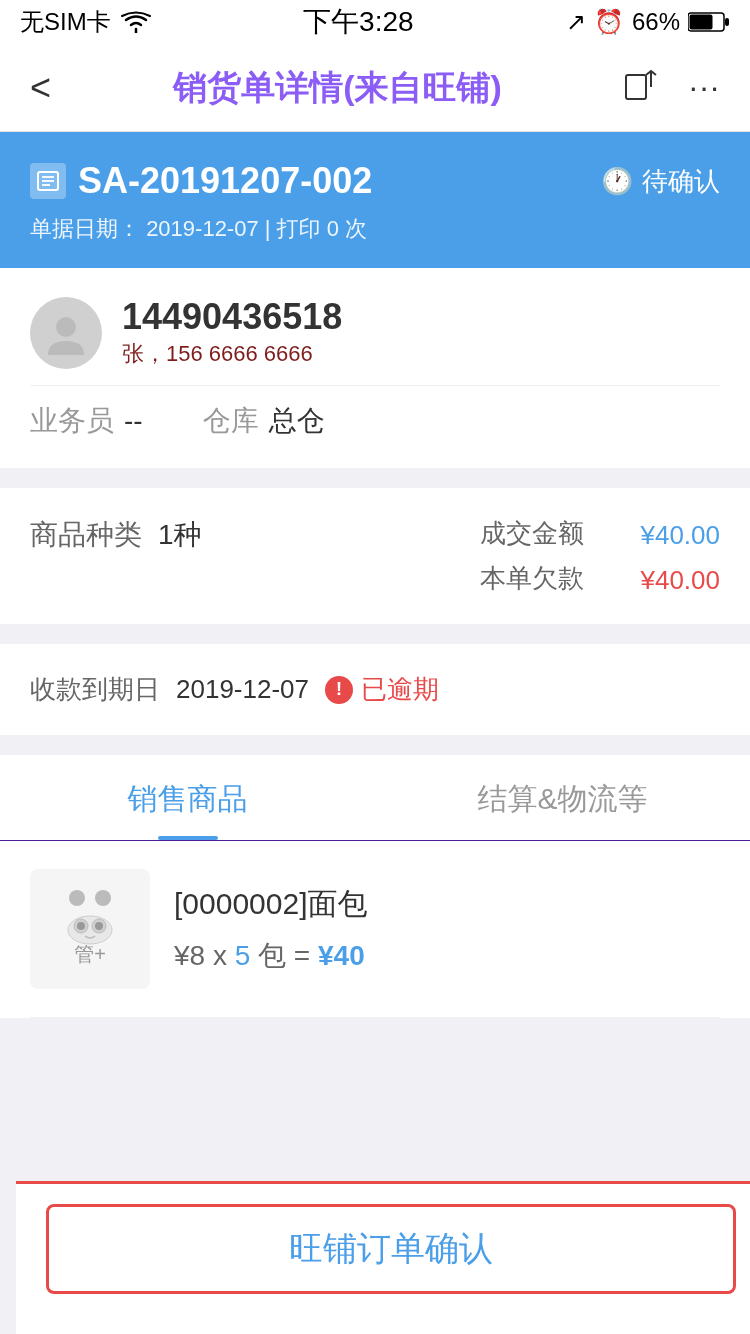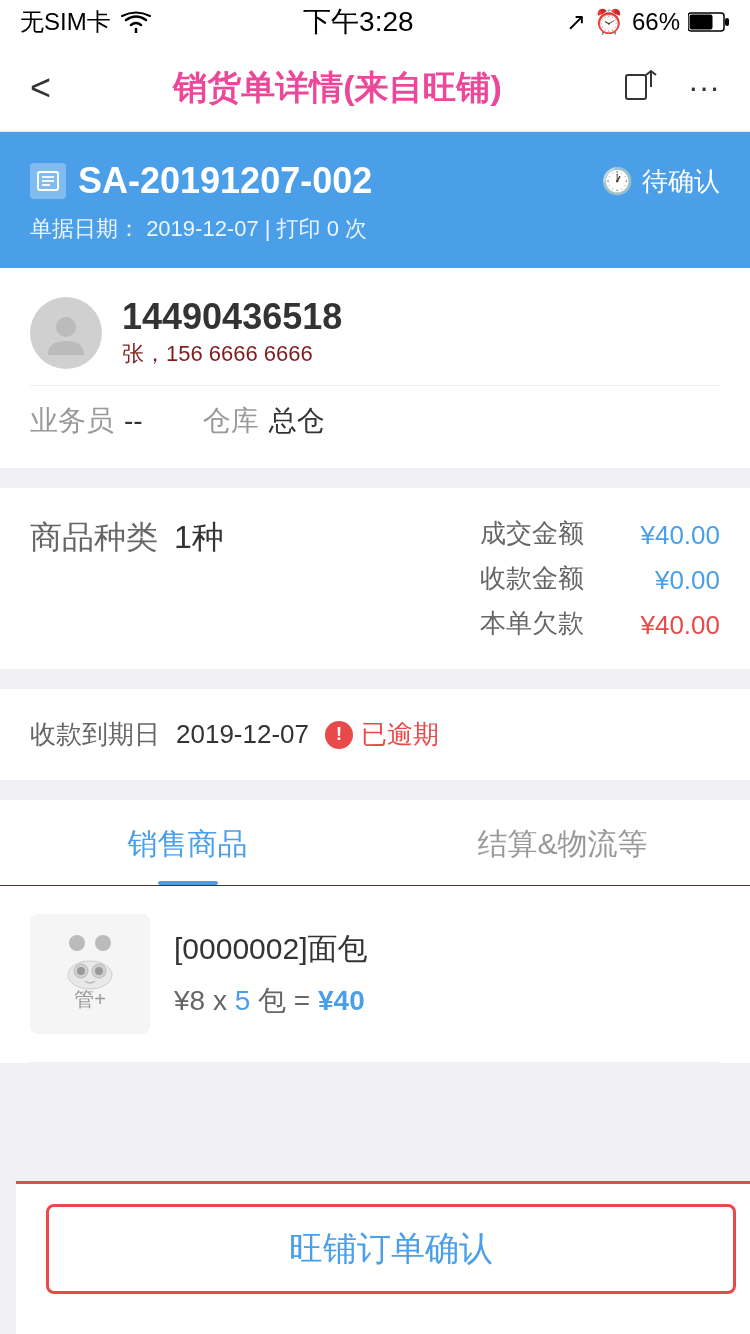--- a/index.html
+++ b/index.html
@@ -34,21 +34,21 @@
       background: #fff;
       display: flex;
       align-items: center;
       justify-content: space-between;
       padding: 0 30px;
       border-bottom: 1px solid #e5e5e5;
     }
     .nav-title {
       font-size: 34px;
       font-weight: 600;
-      color: #ec4899;
+      color: #8b5cf6;
     }
     .nav-back {
       font-size: 36px;
       color: #333;
       cursor: pointer;
     }
     .nav-actions { display: flex; align-items: center; gap: 30px; }
     .nav-icon { font-size: 32px; color: #333; cursor: pointer; }
 
     
@@ -152,21 +152,21 @@
       padding: 28px 30px;
       margin-bottom: 20px;
       display: flex;
       align-items: flex-start;
       justify-content: space-between;
     }
     .summary-left {
       display: flex;
       align-items: center;
       gap: 16px;
-      font-size: 32px;
+      font-size: 28px;
     }
     .summary-label { color: #666; }
     .summary-value { color: #333; font-weight: 500; }
     .summary-right {
       display: flex;
       flex-direction: column;
       align-items: flex-end;
       gap: 10px;
       font-size: 26px;
     }
@@ -417,24 +417,20 @@
 
 <div class="summary-section card">
   <div class="summary-left">
     <span class="summary-label">商品种类</span>
     <span class="summary-value">1种</span>
   </div>
   <div class="summary-right">
     <div class="summary-row">
       <span class="amount-label">成交金额</span>
       <span class="amount-value">¥40.00</span>
-    </div>
-    <div class="summary-row">
-      <span class="amount-label">收款金额</span>
-      <span class="amount-value">¥0.00</span>
     </div>
     <div class="summary-row">
       <span class="amount-label">本单欠款</span>
       <span class="amount-value" style="color:#e84a4a;">¥40.00</span>
     </div>
   </div>
 </div>
 
 <div class="due-section card">
   <span class="due-label">收款到期日</span>

